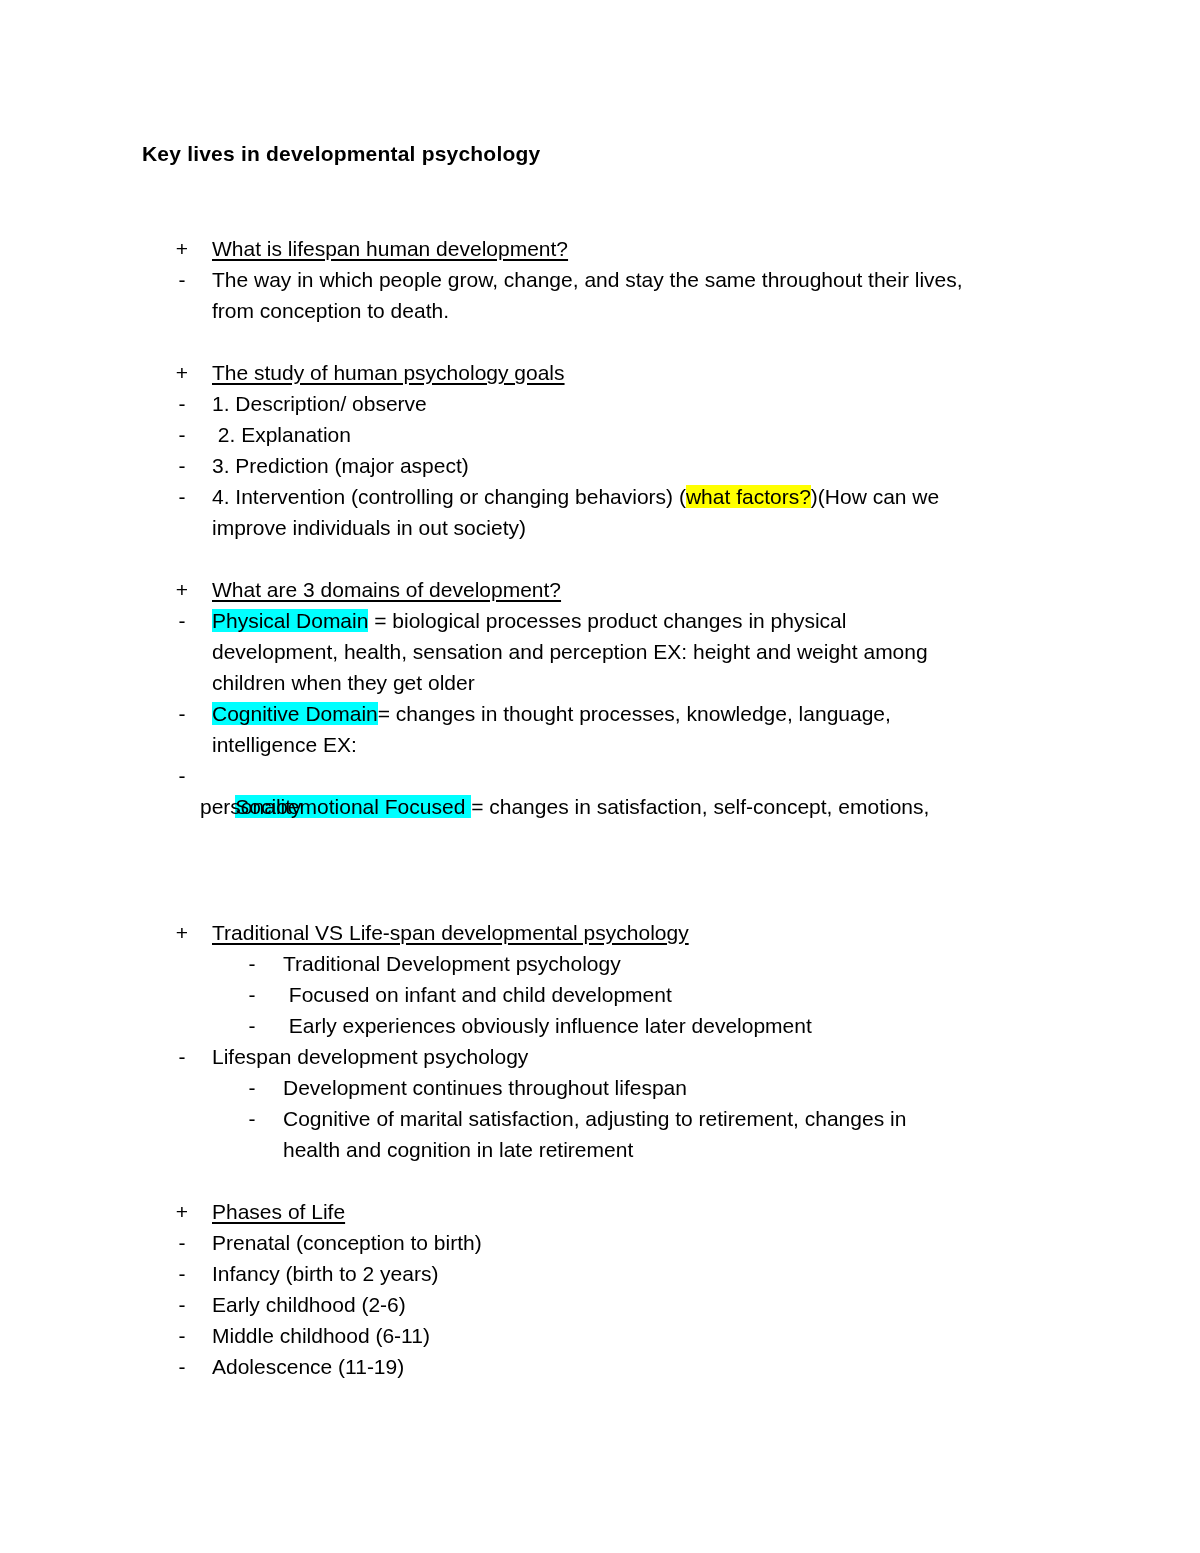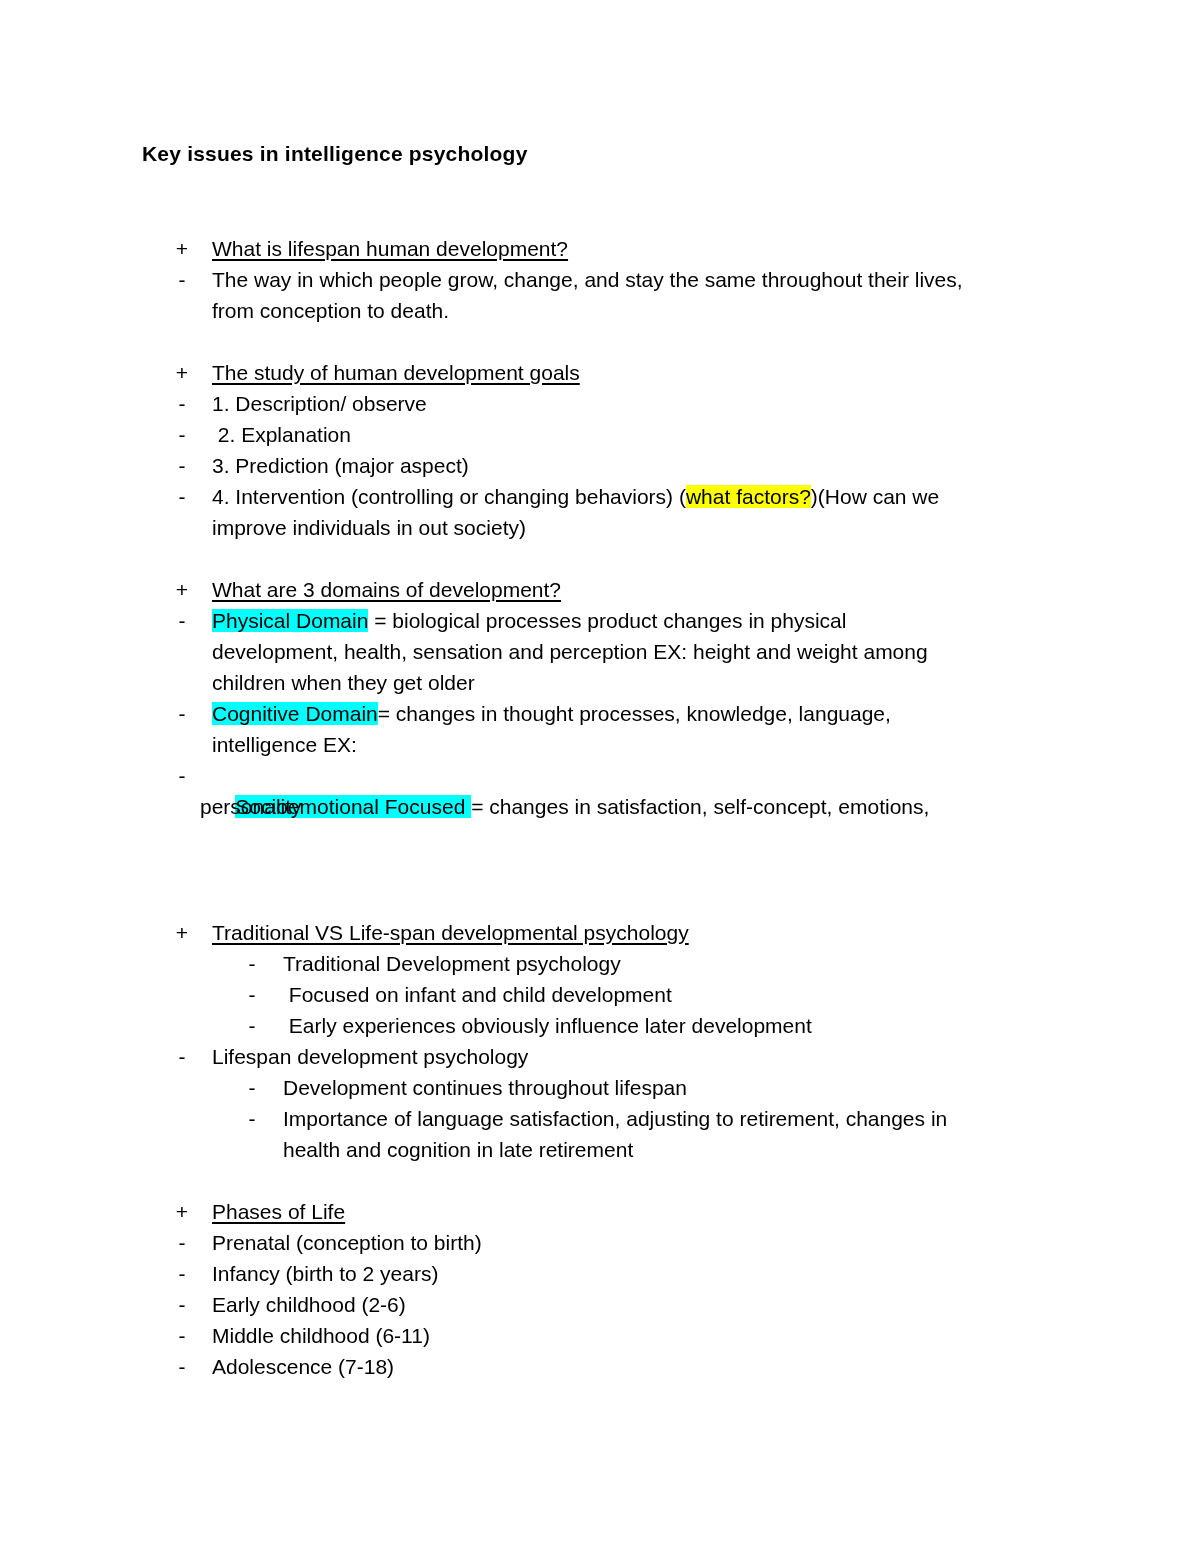--- a/index.html
+++ b/index.html
@@ -16,37 +16,37 @@
   }
   .marker { position: absolute; width: 20px; text-align: center; }
   .text { position: absolute; }
   .u { text-decoration: underline; text-underline-offset: 3px; }
   .hl-yellow { background: #ffff00; }
   .hl-cyan { background: #00ffff; }
 </style>
 </head>
 <body>
 
-<div class="title">Key issues in intelligence psychology</div>
+<div class="title">Key lives in developmental psychology</div>
 
 <div class="line" style="top:233px;left:0">
   <span class="marker" style="left:172px">+</span>
   <span class="text u" style="left:212px">What is lifespan human development?</span>
 </div>
 <div class="line" style="top:264px;left:0">
   <span class="marker" style="left:172px">-</span>
   <span class="text" style="left:212px">The way in which people grow, change, and stay the same throughout their lives,</span>
 </div>
 <div class="line" style="top:295px;left:0">
   <span class="text" style="left:212px">from conception to death.</span>
 </div>
 
 <div class="line" style="top:357px;left:0">
   <span class="marker" style="left:172px">+</span>
-  <span class="text u" style="left:212px">The study of human development goals</span>
+  <span class="text u" style="left:212px">The study of human psychology goals</span>
 </div>
 <div class="line" style="top:388px;left:0">
   <span class="marker" style="left:172px">-</span>
   <span class="text" style="left:212px">1. Description/ observe</span>
 </div>
 <div class="line" style="top:419px;left:0">
   <span class="marker" style="left:172px">-</span>
   <span class="text" style="left:212px;white-space:pre"> 2. Explanation</span>
 </div>
 <div class="line" style="top:450px;left:0">
@@ -117,21 +117,21 @@
 <div class="line" style="top:1041px;left:0">
   <span class="marker" style="left:172px">-</span>
   <span class="text" style="left:212px">Lifespan development psychology</span>
 </div>
 <div class="line" style="top:1072px;left:0">
   <span class="marker" style="left:242px">-</span>
   <span class="text" style="left:283px">Development continues throughout lifespan</span>
 </div>
 <div class="line" style="top:1103px;left:0">
   <span class="marker" style="left:242px">-</span>
-  <span class="text" style="left:283px">Importance of language satisfaction, adjusting to retirement, changes in</span>
+  <span class="text" style="left:283px">Cognitive of marital satisfaction, adjusting to retirement, changes in</span>
 </div>
 <div class="line" style="top:1134px;left:0">
   <span class="text" style="left:283px">health and cognition in late retirement</span>
 </div>
 
 <div class="line" style="top:1196px;left:0">
   <span class="marker" style="left:172px">+</span>
   <span class="text u" style="left:212px">Phases of Life</span>
 </div>
 <div class="line" style="top:1227px;left:0">
@@ -145,14 +145,14 @@
 <div class="line" style="top:1289px;left:0">
   <span class="marker" style="left:172px">-</span>
   <span class="text" style="left:212px">Early childhood (2-6)</span>
 </div>
 <div class="line" style="top:1320px;left:0">
   <span class="marker" style="left:172px">-</span>
   <span class="text" style="left:212px">Middle childhood (6-11)</span>
 </div>
 <div class="line" style="top:1351px;left:0">
   <span class="marker" style="left:172px">-</span>
-  <span class="text" style="left:212px">Adolescence (7-18)</span>
+  <span class="text" style="left:212px">Adolescence (11-19)</span>
 </div>
 
 </body></html>

